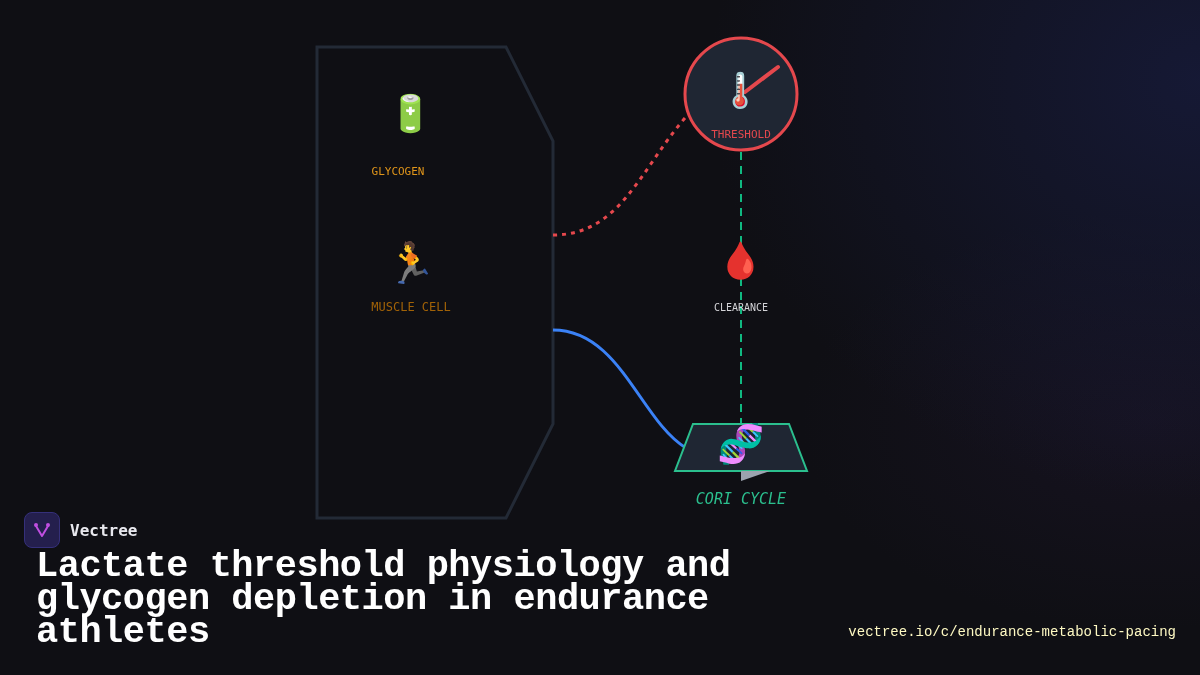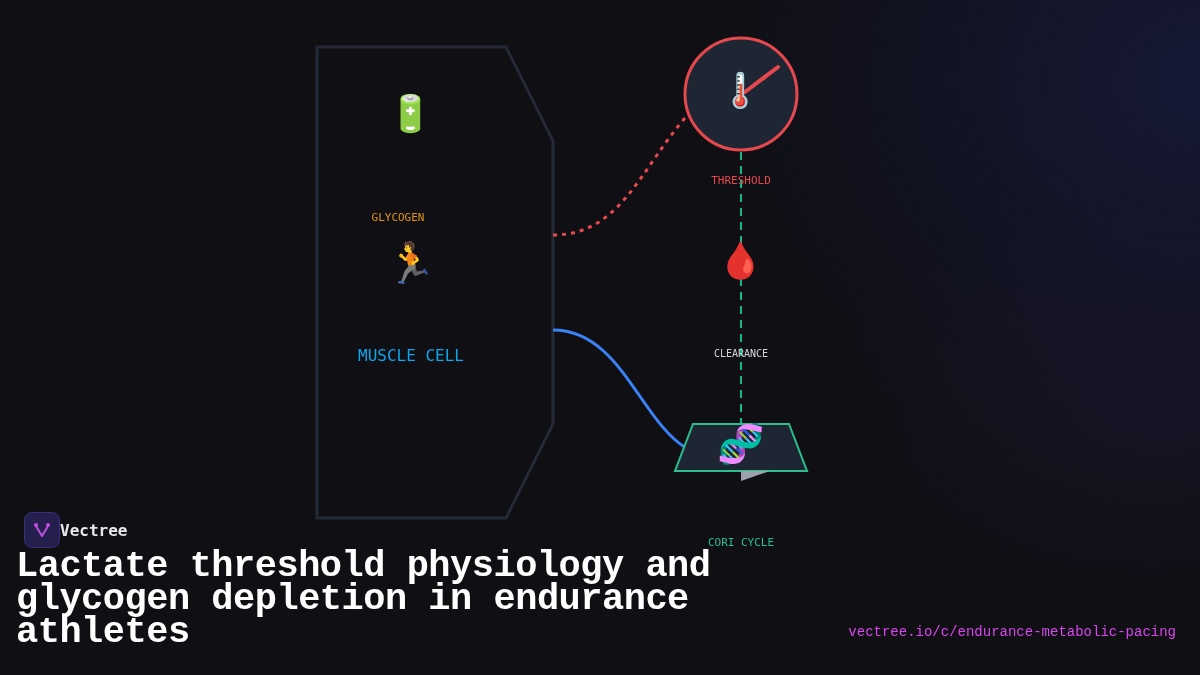--- a/index.html
+++ b/index.html
@@ -13,42 +13,41 @@
     background:
       radial-gradient(ellipse 700px 600px at 1200px 80px, rgba(25,30,70,0.65), rgba(15,15,20,0) 70%),
       radial-gradient(ellipse 500px 300px at 1150px 420px, rgba(35,25,55,0.35), rgba(15,15,20,0) 70%);
     pointer-events:none;
   }
   svg.diagram { position:absolute; left:0; top:0; }
   .label {
     position:absolute; transform:translateX(-50%);
     font-family:"DejaVu Sans Mono", "Liberation Mono", monospace;
     white-space:nowrap;
-    margin-top:46px;
   }
   .emoji {
     position:absolute; transform:translate(-50%,-50%);
     font-family:"DejaVu Sans", sans-serif; line-height:1;
   }
-  .brand { position:absolute; left:24px; top:512px; display:flex; align-items:center; }
+  .brand { position:absolute; left:24px; top:512px; display:flex; align-items:center; gap:10px; }
   .brand-logo {
     width:34px; height:34px; border-radius:8px;
     background:#241f4d; border:1px solid #35307a;
     display:flex; align-items:center; justify-content:center;
   }
   .brand-name { color:#e8e8ee; font-weight:bold; font-size:16px; }
   .title {
-    position:absolute; left:16px; top:550px; width:760px;
+    position:absolute; left:36px; top:550px; width:760px;
     color:#ffffff; font-weight:bold; font-size:37px; line-height:33px;
     font-family:"Liberation Mono", "DejaVu Sans Mono", monospace;
     letter-spacing:-0.5px;
   }
   .url {
     position:absolute; right:24px; top:624px;
-    color:#d946ef; font-size:14px;
+    color:#fef9c3; font-size:14px;
     font-family:"Liberation Mono", "DejaVu Sans Mono", monospace;
   }
 </style>
 </head>
 <body>
 
 <div class="bg-glow"></div>
 
 <svg class="diagram" width="1200" height="675" viewBox="0 0 1200 675">
 
@@ -64,30 +63,30 @@
   <line x1="745" y1="92" x2="778" y2="67" stroke="#e5484d" stroke-width="4" stroke-linecap="round"></line>
 
   <polygon points="693,424 789,424 807,471 675,471" fill="#1f2633" stroke="#2bbf8e" stroke-width="2"></polygon>
   <polygon points="741,471 741,481 770,471" fill="#9ca3af"></polygon>
 </svg>
 
 <div class="emoji" style="left:411px;top:114px;font-size:36px;">🔋</div>
 <div class="label" style="left:398px;top:165px;font-size:11px;color:#e0951a;">GLYCOGEN</div>
 
 <div class="emoji" style="left:411px;top:263px;font-size:40px;">🏃</div>
-<div class="label" style="left:411px;top:300px;font-size:16px;color:#0ea5e9;">MUSCLE CELL</div>
+<div class="label" style="left:411px;top:300px;font-size:12px;color:#a16207;">MUSCLE CELL</div>
 
 <div class="emoji" style="left:741px;top:90px;font-size:34px;">🌡️</div>
 <div class="label" style="left:741px;top:128px;font-size:11px;color:#e5484d;">THRESHOLD</div>
 
 <div class="emoji" style="left:741px;top:261px;font-size:36px;">🩸</div>
 <div class="label" style="left:741px;top:302px;font-size:10px;color:#d4d4d8;">CLEARANCE</div>
 
 <div class="emoji" style="left:741px;top:444px;font-size:38px;">🧬</div>
-<div class="label" style="left:741px;top:490px;font-size:11px;color:#2bbf8e;">CORI CYCLE</div>
+<div class="label" style="left:741px;top:490px;font-size:15px;color:#2bbf8e;font-style:italic;">CORI CYCLE</div>
 
 <div class="brand">
   <div class="brand-logo">
     <svg width="20" height="20" viewBox="0 0 20 20">
       <path d="M4,6 L10,16 L16,6" fill="none" stroke="#c04fe0" stroke-width="2" stroke-linecap="round" stroke-linejoin="round"></path>
       <circle cx="4" cy="5" r="2" fill="#c04fe0"></circle>
       <circle cx="16" cy="5" r="2" fill="#c04fe0"></circle>
     </svg>
   </div>
   <span class="brand-name">Vectree</span>

